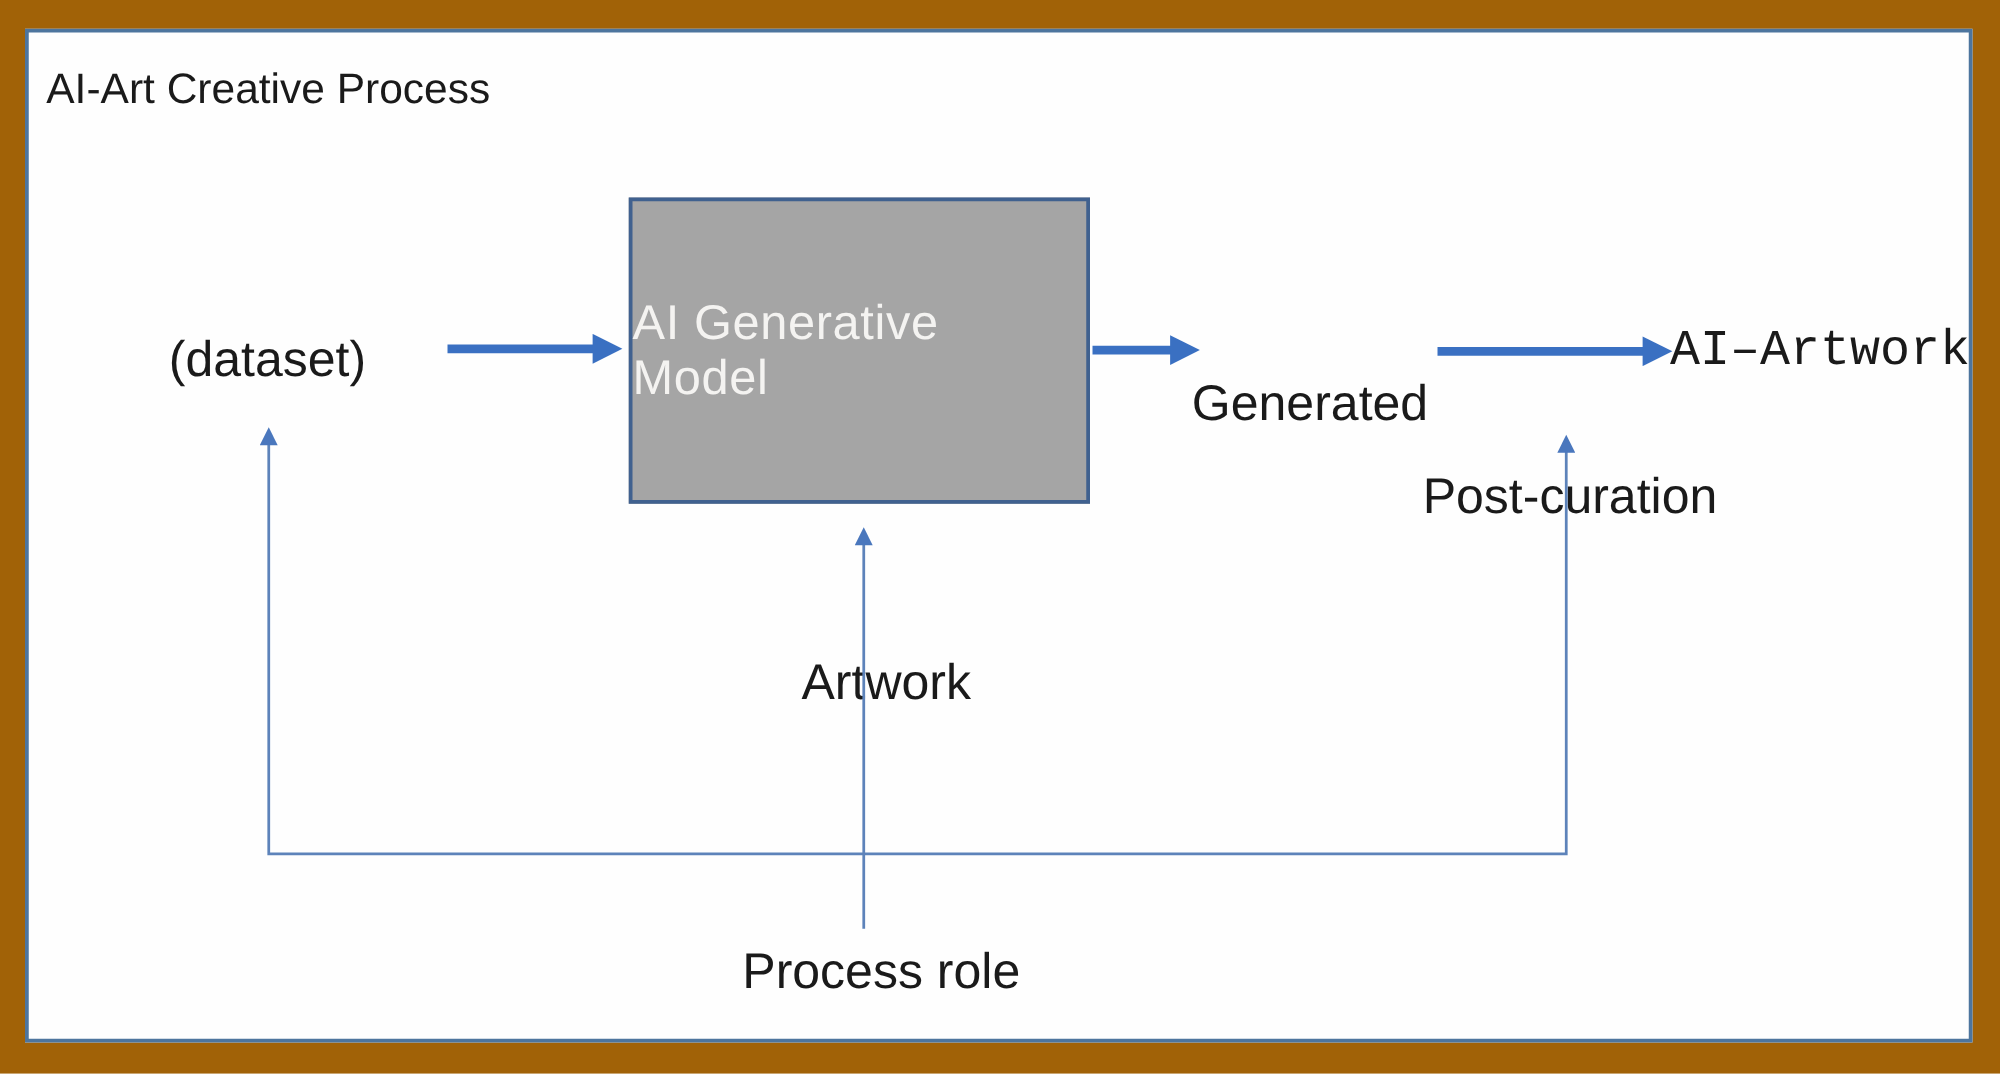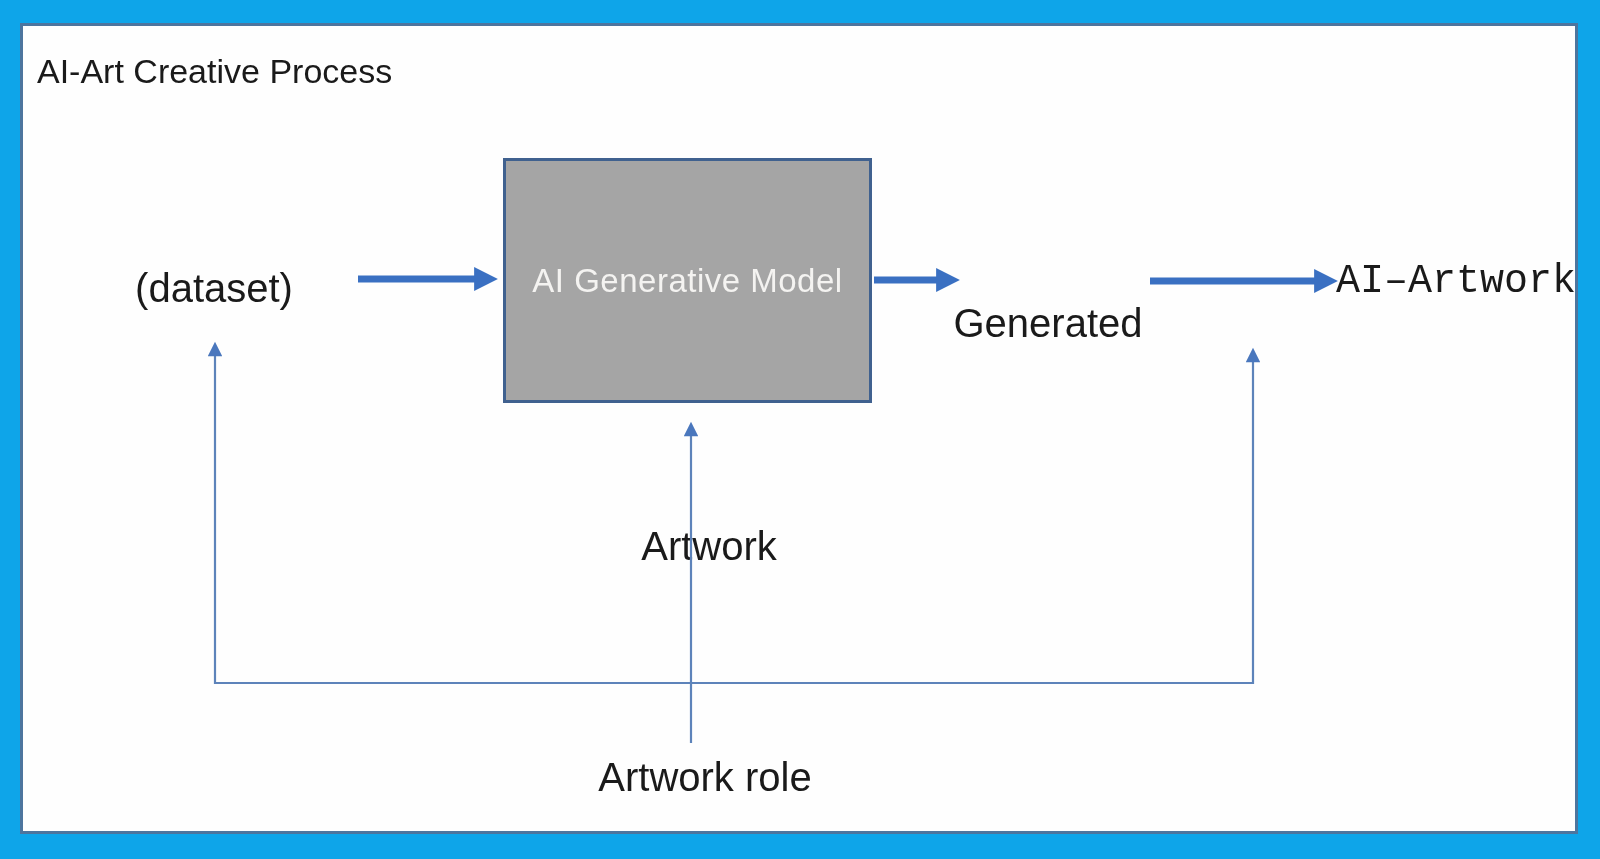--- a/index.html
+++ b/index.html
@@ -4,21 +4,21 @@
 <style>
   html, body {
     margin: 0;
     padding: 0;
     background: #ffffff;
   }
   .canvas {
     position: relative;
     width: 1600px;
     height: 859px;
-    background: #0ea5e9;
+    background: #a16207;
     font-family: "Liberation Sans", sans-serif;
     color: #161616;
     overflow: hidden;
   }
   .frame {
     position: absolute;
     left: 20px;
     top: 23px;
     width: 1558px;
     height: 811px;
@@ -48,21 +48,21 @@
     left: 503px;
     top: 158px;
     width: 369px;
     height: 245px;
     box-sizing: border-box;
     background: #a5a5a5;
     border: 3px solid #40618f;
     display: flex;
     align-items: center;
     justify-content: center;
-    font-size: 33px;
+    font-size: 39px;
     letter-spacing: 0.5px;
     color: #f4f3f1;
   }
   .arrows-layer {
     position: absolute;
     left: 0;
     top: 0;
     width: 1600px;
     height: 859px;
     pointer-events: none;
@@ -85,21 +85,22 @@
     <span>AI Generative Model</span>
   </div>
 
   <div class="label" style="left:1048px; top:283px;margin-top:40px;">
     <div>Generated</div>
   </div>
 
   <div class="label" style="left:1456px; top:282px;font-family:Liberation Mono, monospace;">AI–Artwork</div>
 
   <div class="label" style="left:709px; top:546px;">Artwork</div>
-  <div class="label" style="left:705px; top:777px;">Artwork role</div>
+  <div class="label" style="left:1256px; top:397px;">Post-curation</div>
+  <div class="label" style="left:705px; top:777px;">Process role</div>
 
   <svg class="arrows-layer" viewBox="0 0 1600 859" xmlns="http://www.w3.org/2000/svg">
     <defs>
       <marker id="thickHead" viewBox="0 0 10 10" refX="5" refY="5" markerWidth="4" markerHeight="3.4" orient="auto">
         <path d="M 0 0 L 10 5 L 0 10 z" fill="#3a70c2"></path>
       </marker>
       <marker id="thinHead" viewBox="0 0 10 10" refX="5" refY="5" markerWidth="8" markerHeight="6.5" orient="auto">
         <path d="M 0 0 L 10 5 L 0 10 z" fill="#4a77bd"></path>
       </marker>
       <marker id="thinHeadStart" viewBox="0 0 10 10" refX="5" refY="5" markerWidth="8" markerHeight="6.5" orient="auto-start-reverse">

